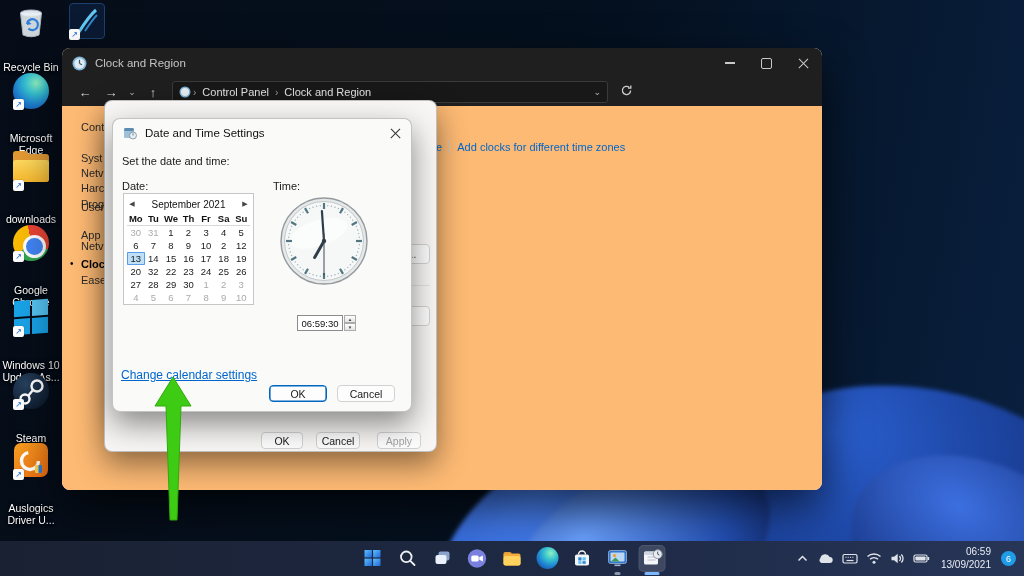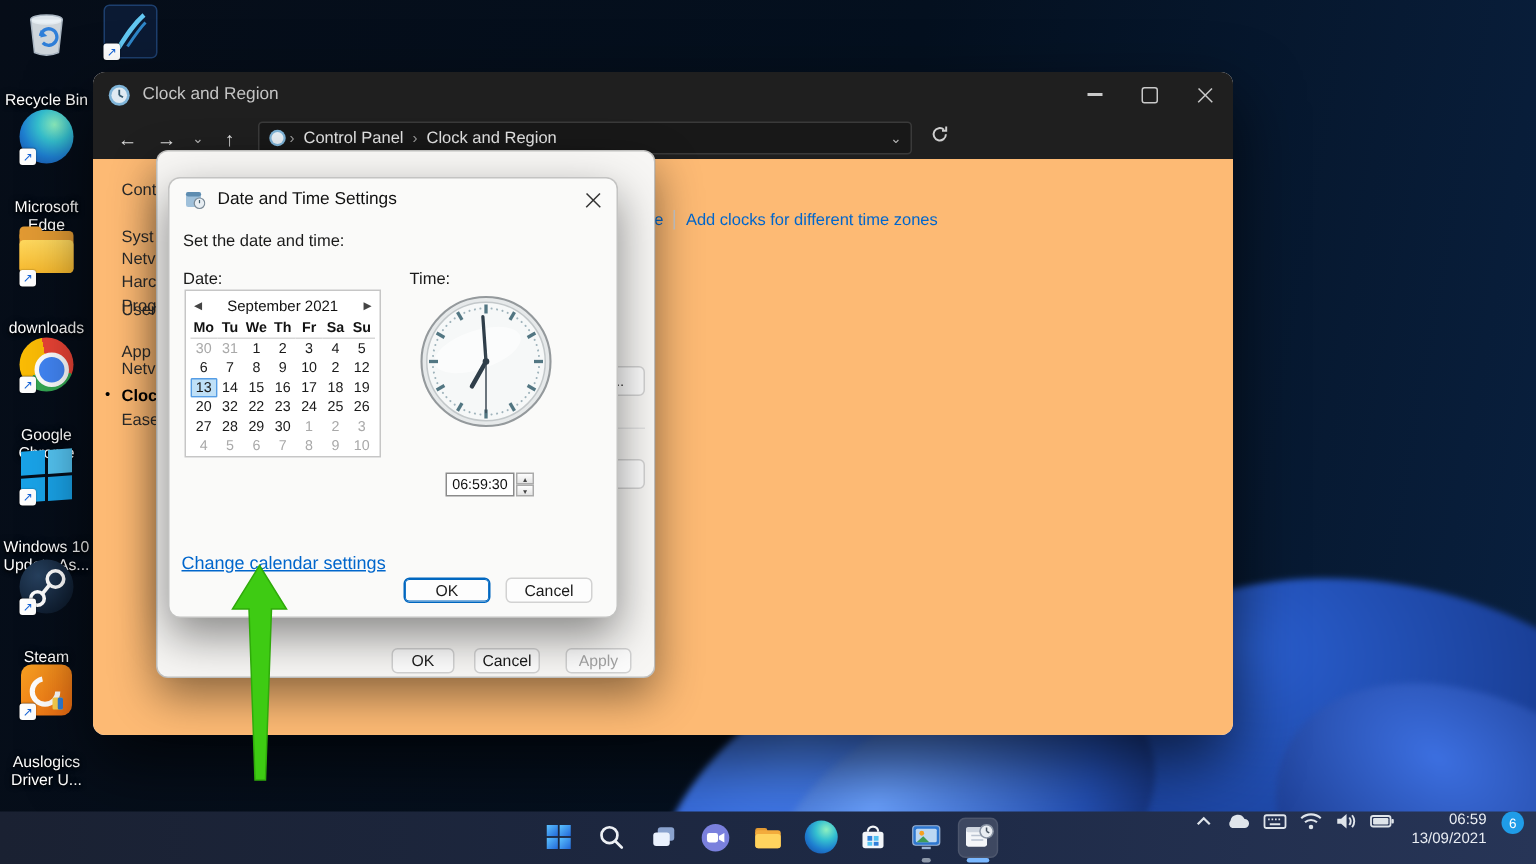--- a/index.html
+++ b/index.html
@@ -128,21 +128,21 @@
              display:flex;align-items:center;gap:8px}
   .tb-ico{width:27px;height:27px;border-radius:5px;display:flex;align-items:center;
           justify-content:center;position:relative;cursor:pointer;margin-bottom:1px}
   .tb-ico.active{background:rgba(255,255,255,.14);box-shadow:inset 0 0 0 1px rgba(255,255,255,.08)}
   .tb-ico.active::after{content:"";position:absolute;bottom:-3px;left:6px;width:15px;height:3px;
           border-radius:2px;background:#7ab8ff}
   .tb-ico.running::after{content:"";position:absolute;bottom:-3px;left:11px;width:6px;height:3px;
           border-radius:2px;background:#8d98a9}
   .edgesm{width:22px;height:22px;border-radius:50%;
           background:radial-gradient(circle at 65% 28%,#8ef0c0 0%,#35c1d0 32%,#1e7fd0 62%,#153f9b 100%)}
-  .tray{position:absolute;right:8px;top:0;height:100%;display:flex;gap:8px}
+  .tray{position:absolute;right:8px;top:0;height:100%;display:flex;align-items:center;gap:8px}
   .clockblk{text-align:right;color:#e9edf3;font-size:10px;line-height:12.5px;margin-left:3px;cursor:pointer}
   .badge{width:15px;height:15px;border-radius:50%;background:#1f9ce8;color:#fff;font-size:9px;
          display:flex;align-items:center;justify-content:center;margin-left:2px;cursor:pointer}
   .annot{position:absolute;left:145px;top:370px;z-index:6;pointer-events:none}
 </style>
 </head>
 <body>
 
 <div class="bloom">
   <div class="petal p1"></div>

